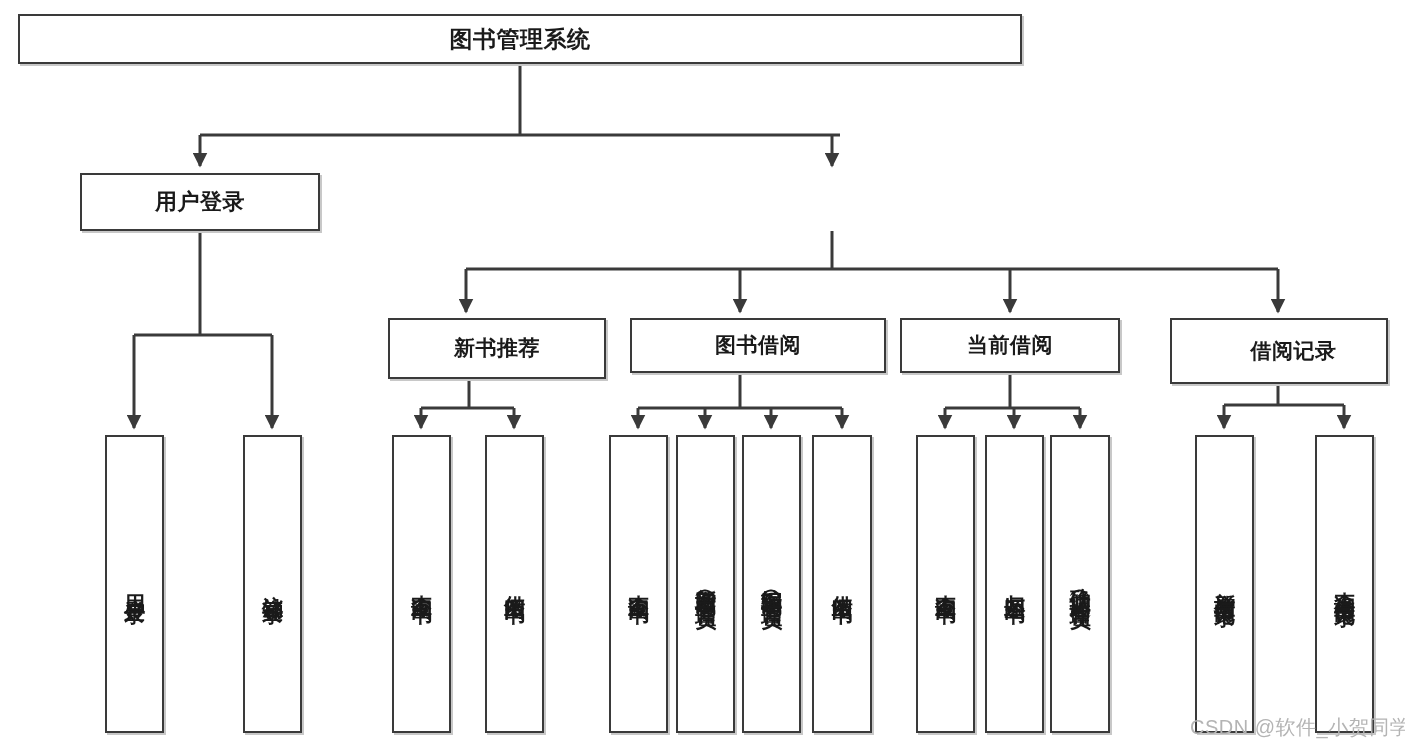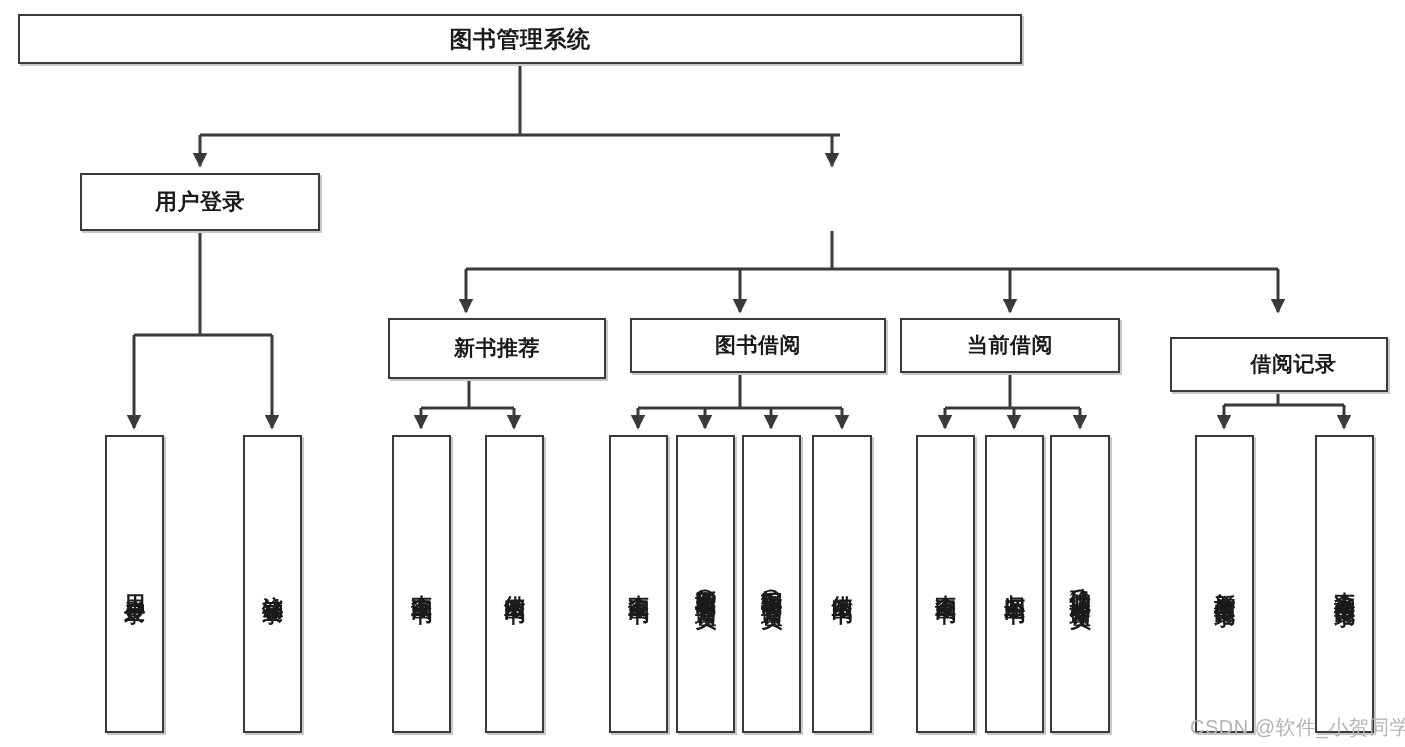--- a/index.html
+++ b/index.html
@@ -134,21 +134,21 @@
 
   <div class="node lvl3" style="left:360px; top:318px; width:218px; height:61px;margin-left:28px;">
     <span class="label">新书推荐</span>
   </div>
   <div class="node lvl3" style="left:630px; top:318px; width:256px; height:55px;">
     <span class="label">图书借阅</span>
   </div>
   <div class="node lvl3" style="left:900px; top:318px; width:220px; height:55px;">
     <span class="label">当前借阅</span>
   </div>
-  <div class="node lvl3" style="left:1170px; top:337px; width:218px; height:55px;padding-left:29px;">
+  <div class="node lvl3" style="left:1170px; top:318px; width:218px; height:66px;padding-left:29px;">
     <span class="label">借阅记录</span>
   </div>
 
   <div class="node leaf" style="left:105px; top:435px; width:59px; height:298px;">
     <span class="label">用户登录</span>
   </div>
   <div class="node leaf" style="left:243px; top:435px; width:59px; height:298px;">
     <span class="label">注销登录</span>
   </div>
 

